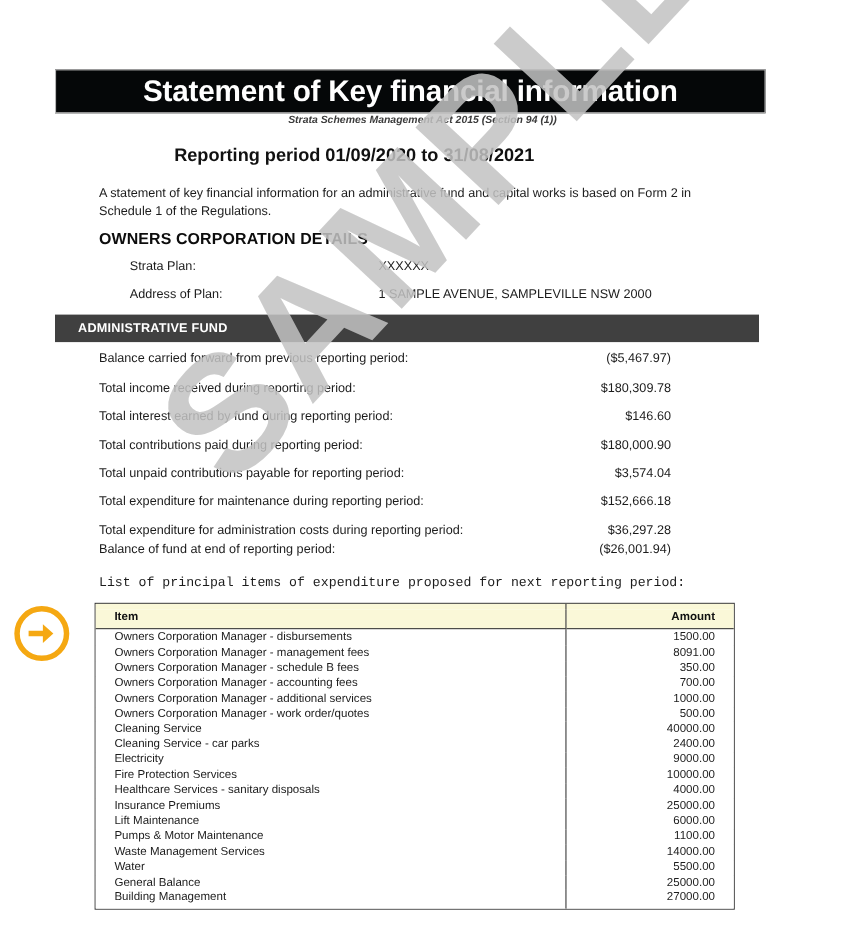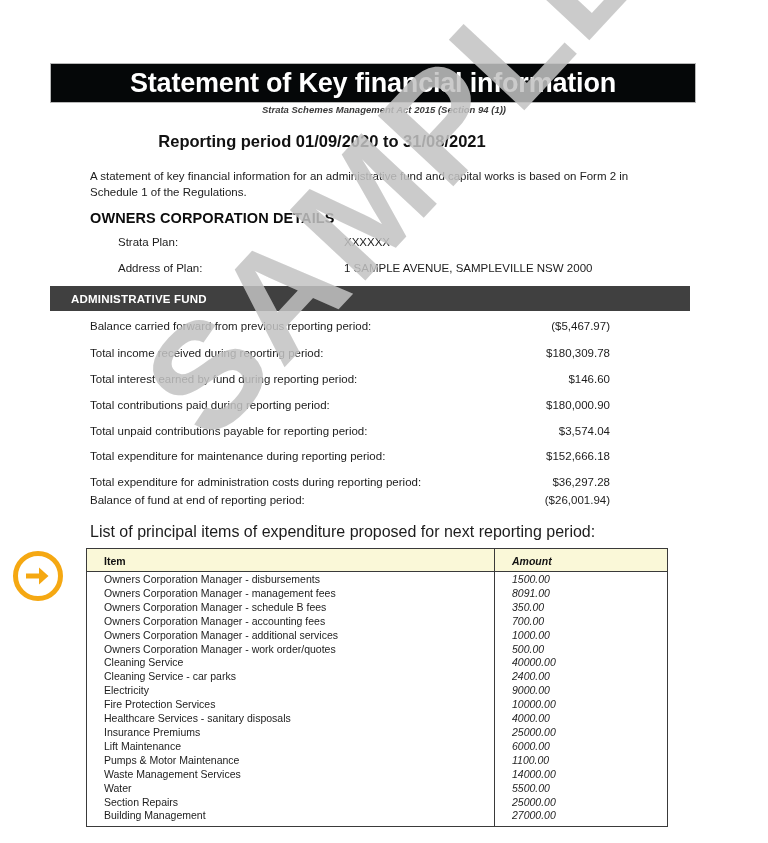--- a/index.html
+++ b/index.html
@@ -188,22 +188,23 @@
     right: 0;
     top: 0;
     text-align: right;
     white-space: nowrap;
   }
 
   .list-intro {
     position: absolute;
     left: 90px;
     top: 523px;
-    font-size: 16px;
+    font-size: 12px;
     color: #1c1c1c;
+    font-family: Liberation Mono, monospace;
   }
 
   
   #expenditure-table {
     position: absolute;
     left: 86px;
     top: 548px;
     width: 582px;
     border: 1px solid #3a3a3a;
     box-sizing: border-box;
@@ -230,24 +231,23 @@
     padding-top: 1px;
   }
   #expenditure-table .tbl thead tr.spacer-row th {
     height: 5px;
     padding: 0;
     border-bottom: none;
     background: #faf8d8;
   }
   #expenditure-table .col-item { text-align: left; }
   #expenditure-table .col-amount {
-    text-align: left;
-    width: 172px;
+    text-align: right;
+    width: 152px;
     border-left: 1px solid #3a3a3a;
-    font-style: italic;
   }
   #expenditure-table .tbl tbody td {
     color: #1c1c1c;
     background: #ffffff;
   }
   #expenditure-table .tbl tbody tr:first-child td { padding-top: 1px; margin-top: 16px; }
   #expenditure-table .tbl tbody tr:last-child td { padding-bottom: 3px; }
 </style>
 </head>
 <body>
@@ -390,21 +390,21 @@
           </tr>
           <tr>
             <td class="col-item">Waste Management Services</td>
             <td class="col-amount">14000.00</td>
           </tr>
           <tr>
             <td class="col-item">Water</td>
             <td class="col-amount">5500.00</td>
           </tr>
           <tr>
-            <td class="col-item">Section Repairs</td>
+            <td class="col-item">General Balance</td>
             <td class="col-amount">25000.00</td>
           </tr>
           <tr>
             <td class="col-item">Building Management</td>
             <td class="col-amount">27000.00</td>
           </tr>
         </tbody>
     </table>
   </div>
 

